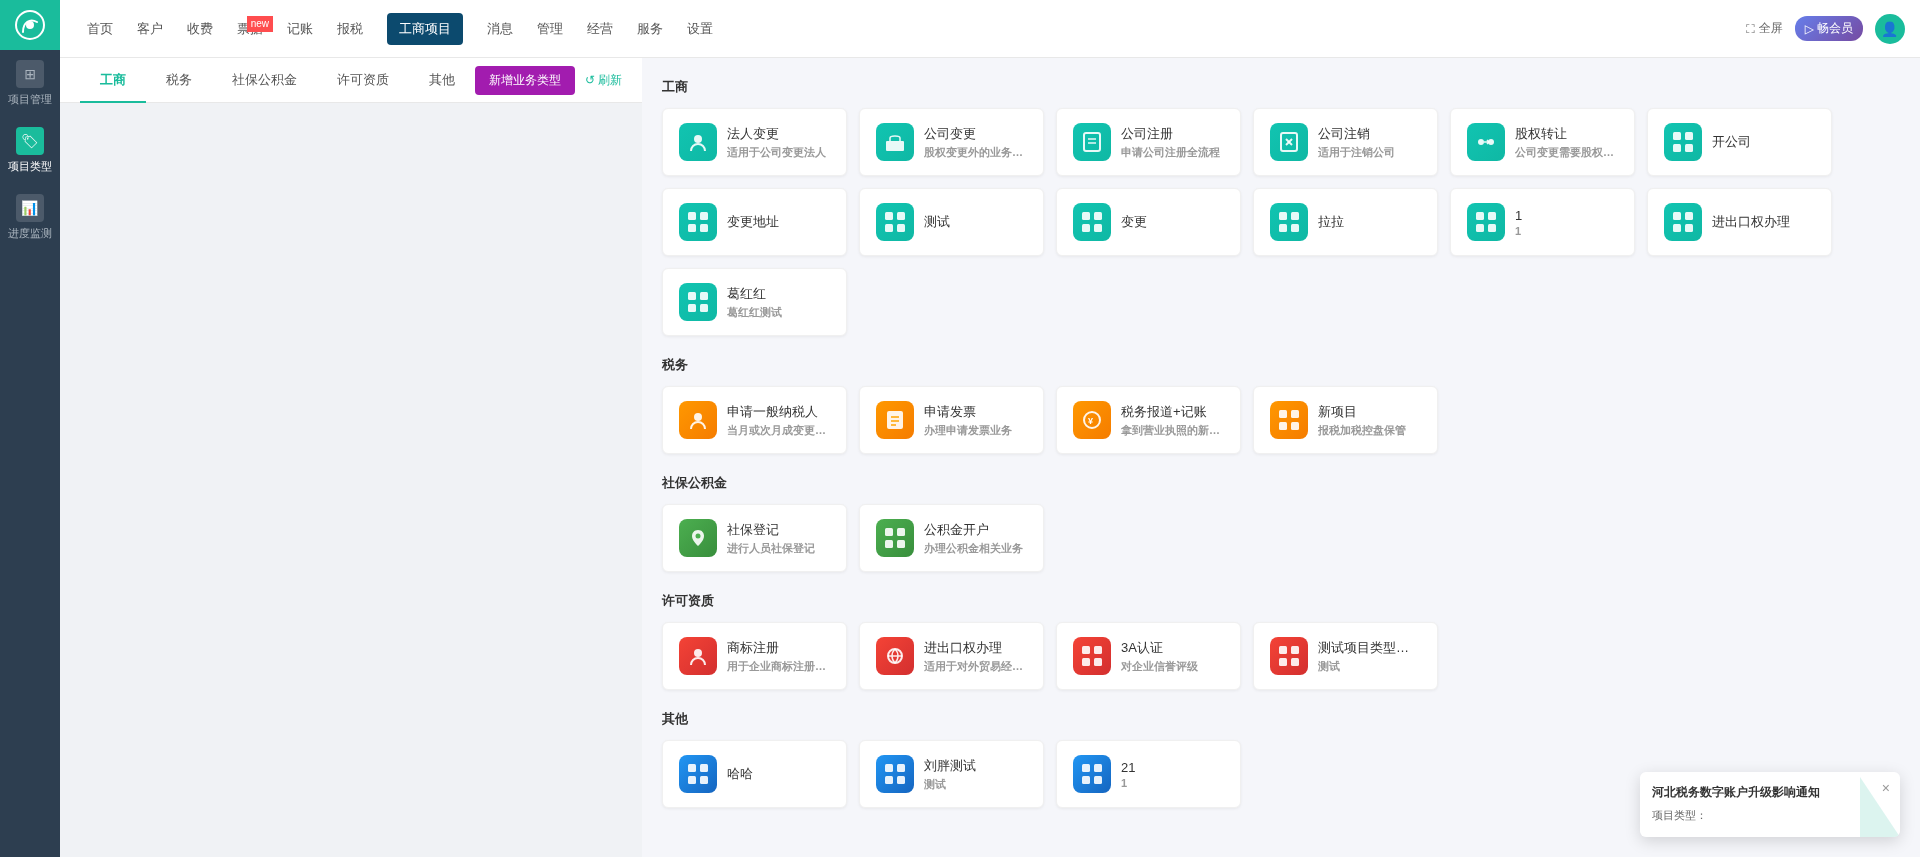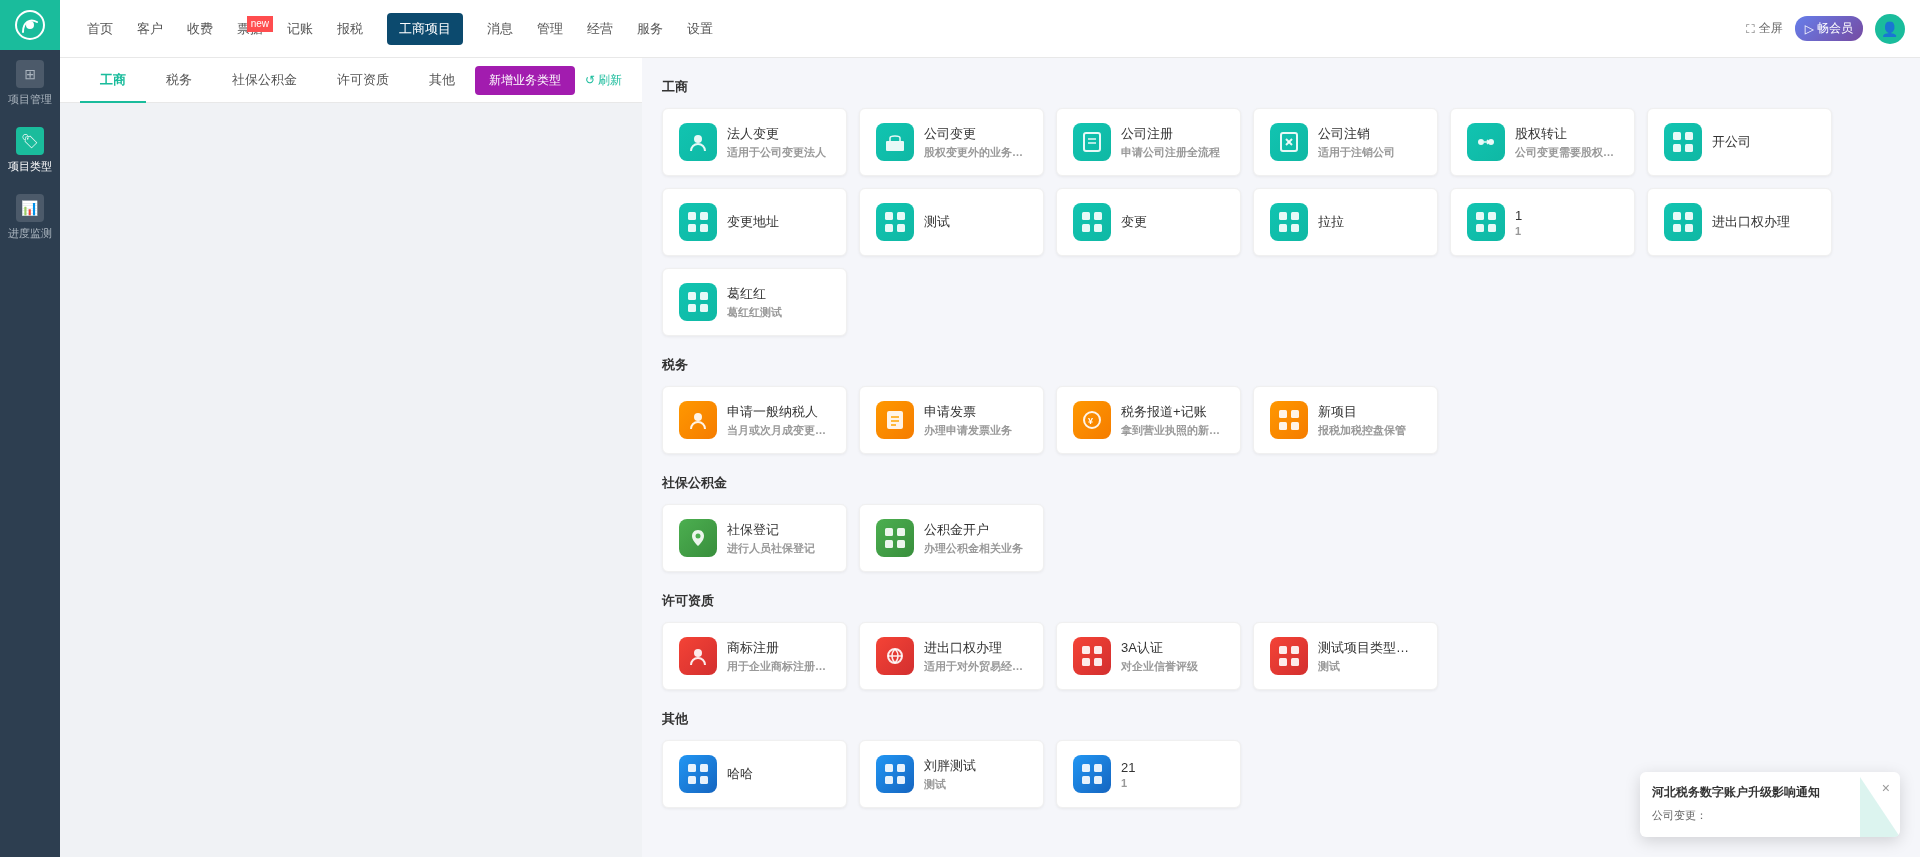--- a/index.html
+++ b/index.html
@@ -726,15 +726,15 @@
             </div>
           </div>
         </div>
     </div>
   </div>
 </div>
 
 <div class="notification-popup">
   <span class="close-btn">×</span>
   <div class="title">河北税务数字账户升级影响通知</div>
-  <div class="content">公司变更：</div>
+  <div class="content">项目类型：</div>
   <div class="arrow-right"></div>
 </div>
 
 </body></html>

